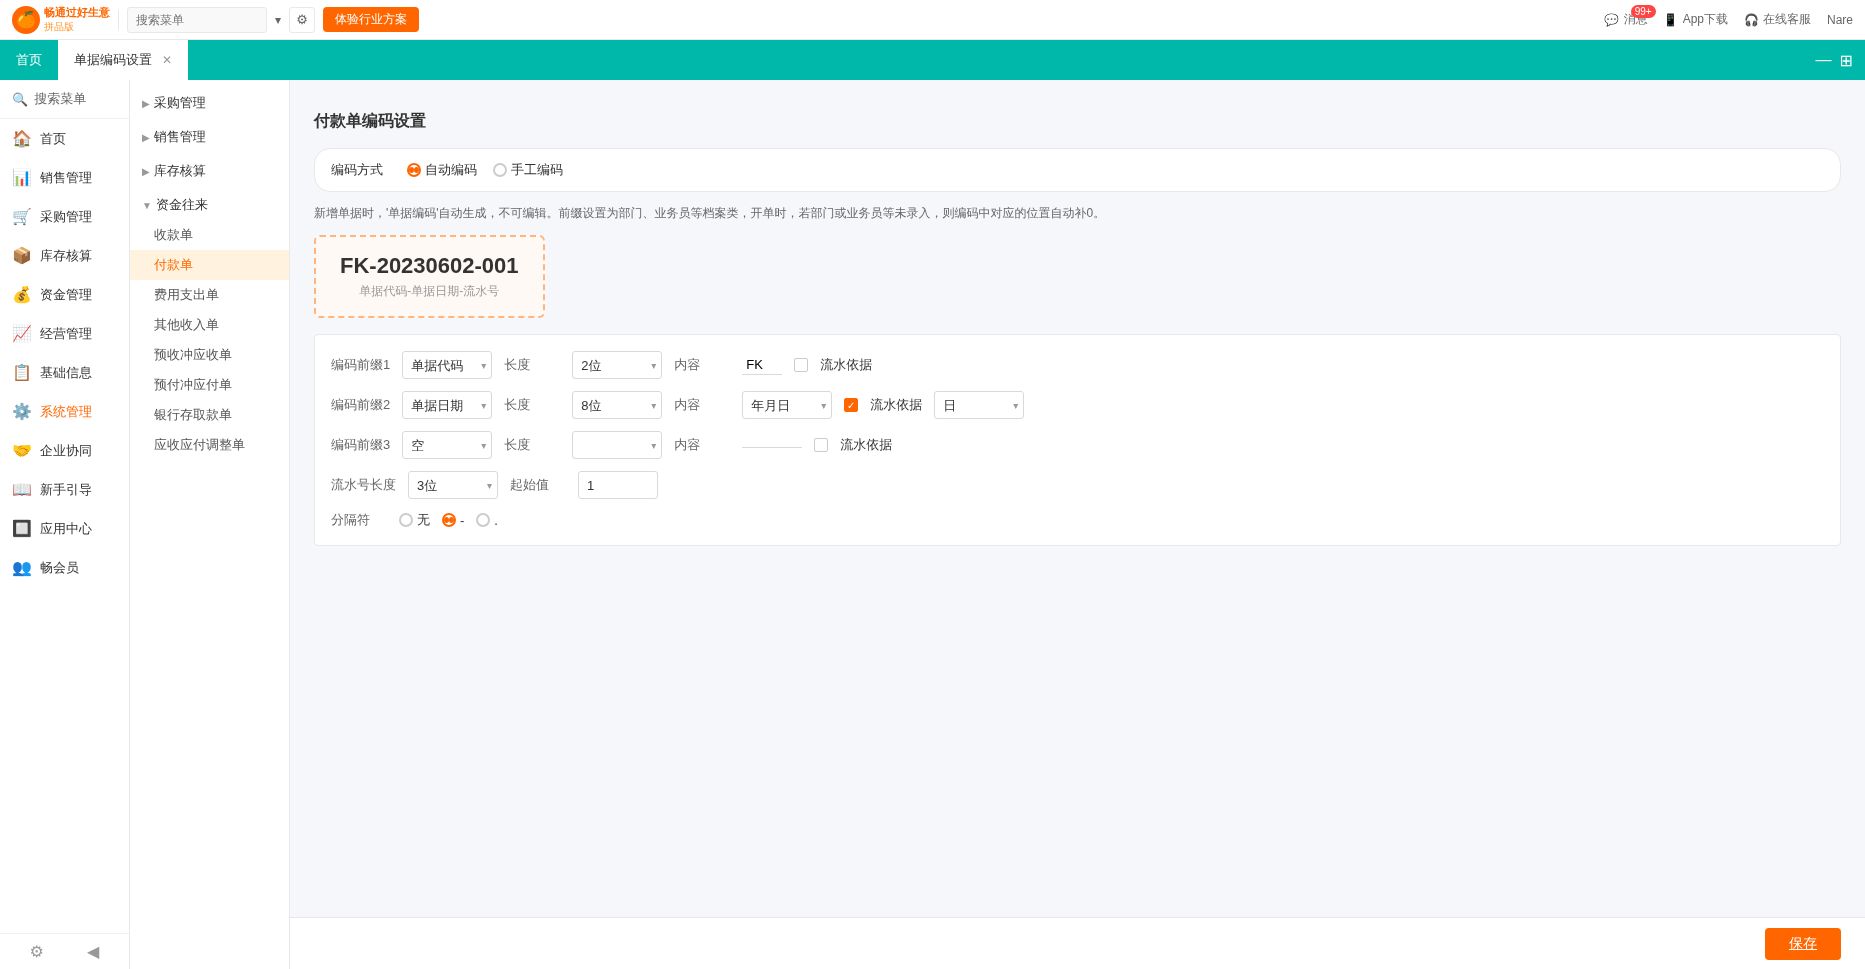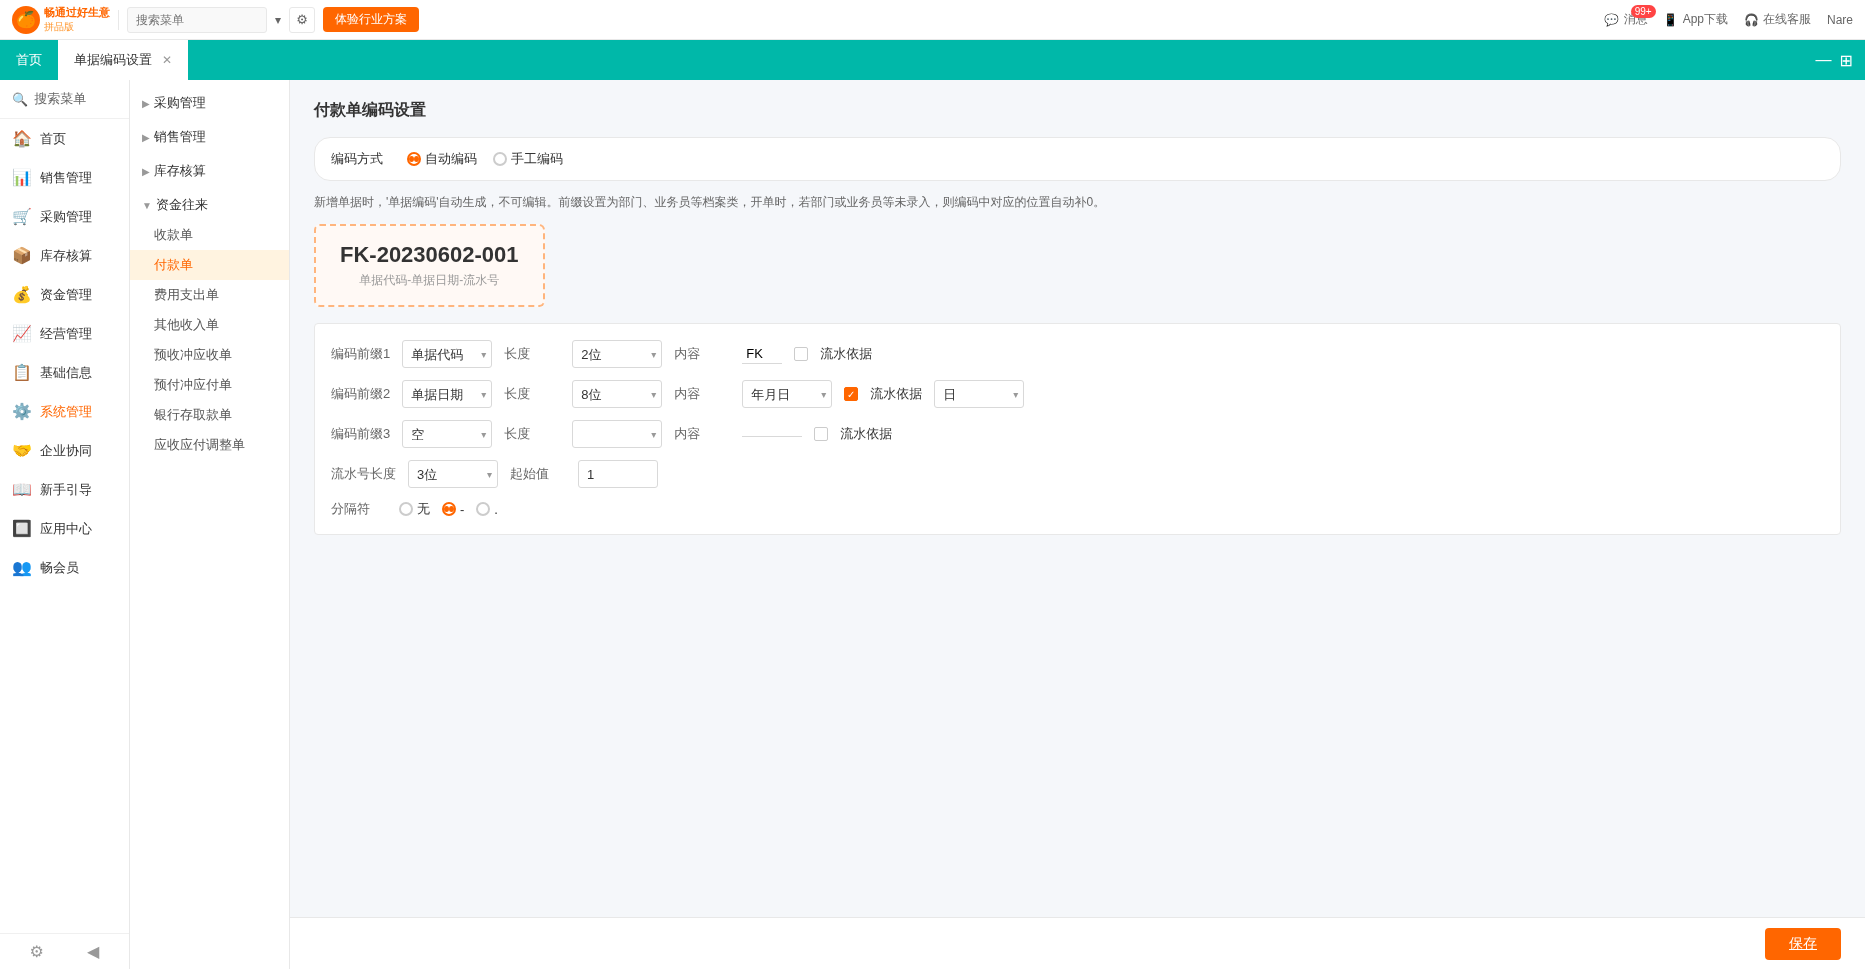--- a/index.html
+++ b/index.html
@@ -127,21 +127,21 @@
       cursor: pointer;
       color: #555;
       font-size: 13px;
     }
     .sub-sidebar-item.active { color: #ff6600; background: #fff3e0; }
 
     
     .main-content {
       flex: 1;
       overflow-y: auto;
-      padding: 20px 24px;
+      padding: 31px 24px;
       background: #f5f7fa;
     }
 
     .page-title {
       font-size: 16px;
       font-weight: bold;
       color: #333;
       margin-bottom: 16px;
     }
 

